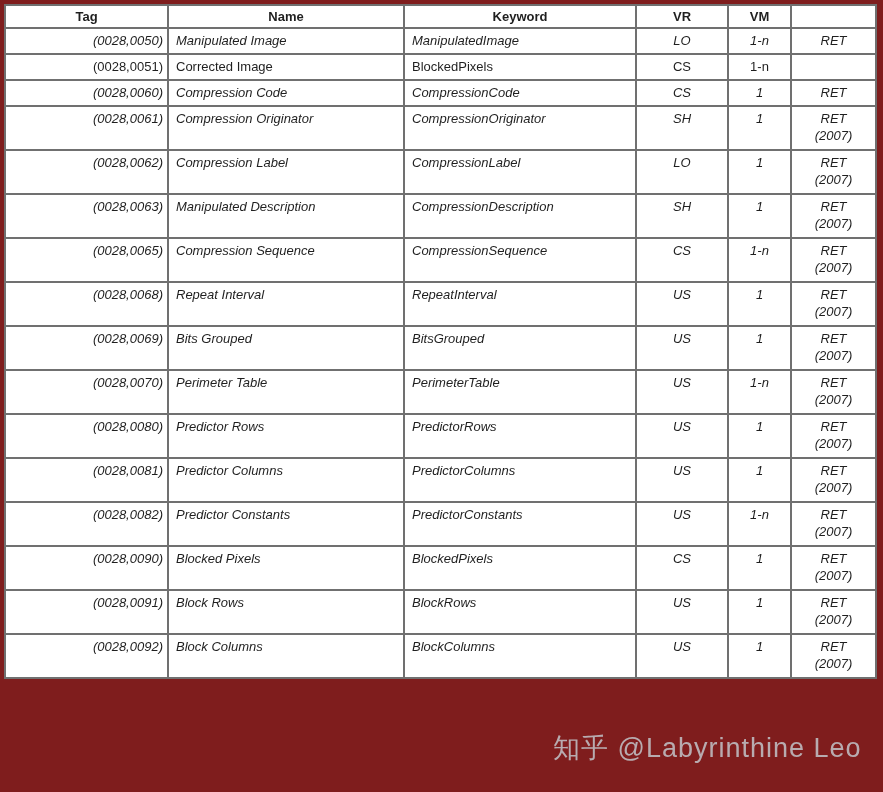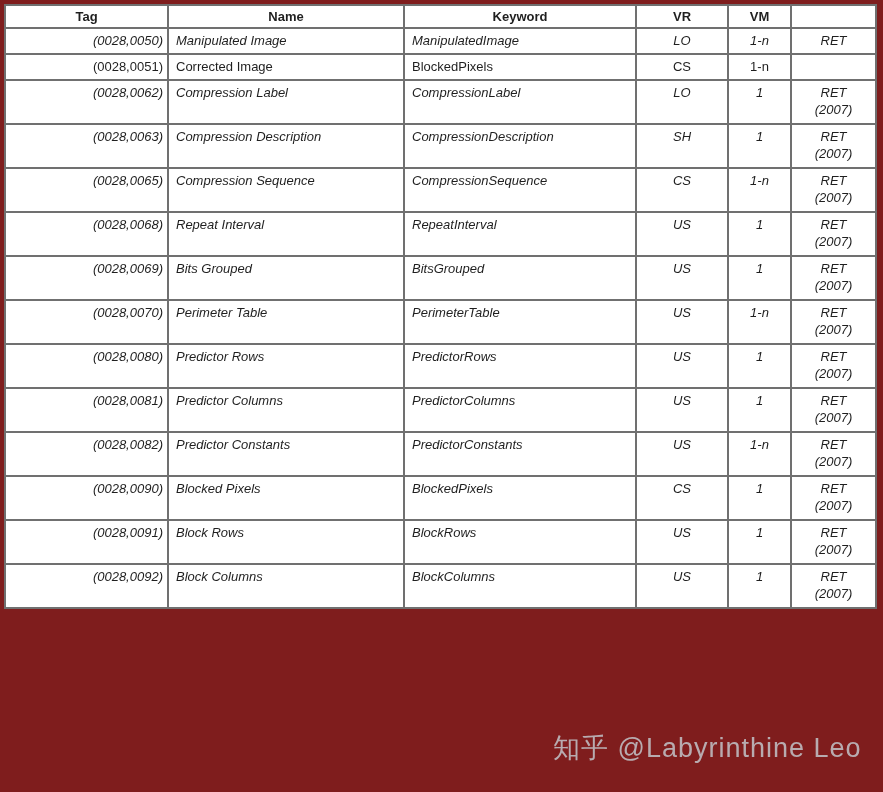--- a/index.html
+++ b/index.html
@@ -112,32 +112,49 @@
       <td class="col-ret">RET</td>
     </tr>
         <tr class="data-row short regular">
       <td class="col-tag">(0028,0051)</td>
       <td class="col-name">Corrected Image</td>
       <td class="col-keyword">BlockedPixels</td>
       <td class="col-vr">CS</td>
       <td class="col-vm">1-n</td>
       <td class="col-ret"></td>
     </tr>
+        <tr class="data-row short">
+      <td class="col-tag">(0028,0060)</td>
+      <td class="col-name">Compression Code</td>
+      <td class="col-keyword">CompressionCode</td>
+      <td class="col-vr">CS</td>
+      <td class="col-vm">1</td>
+      <td class="col-ret">RET</td>
+    </tr>
+        <tr class="data-row tall">
+      <td class="col-tag">(0028,0061)</td>
+      <td class="col-name">Compression Originator</td>
+      <td class="col-keyword">CompressionOriginator</td>
+      <td class="col-vr">SH</td>
+      <td class="col-vm">1</td>
+      <td class="col-ret">RET
+(2007)</td>
+    </tr>
         <tr class="data-row tall">
       <td class="col-tag">(0028,0062)</td>
       <td class="col-name">Compression Label</td>
       <td class="col-keyword">CompressionLabel</td>
       <td class="col-vr">LO</td>
       <td class="col-vm">1</td>
       <td class="col-ret">RET
 (2007)</td>
     </tr>
         <tr class="data-row tall">
       <td class="col-tag">(0028,0063)</td>
-      <td class="col-name">Compression Description</td>
+      <td class="col-name">Manipulated Description</td>
       <td class="col-keyword">CompressionDescription</td>
       <td class="col-vr">SH</td>
       <td class="col-vm">1</td>
       <td class="col-ret">RET
 (2007)</td>
     </tr>
         <tr class="data-row tall">
       <td class="col-tag">(0028,0065)</td>
       <td class="col-name">Compression Sequence</td>
       <td class="col-keyword">CompressionSequence</td>

